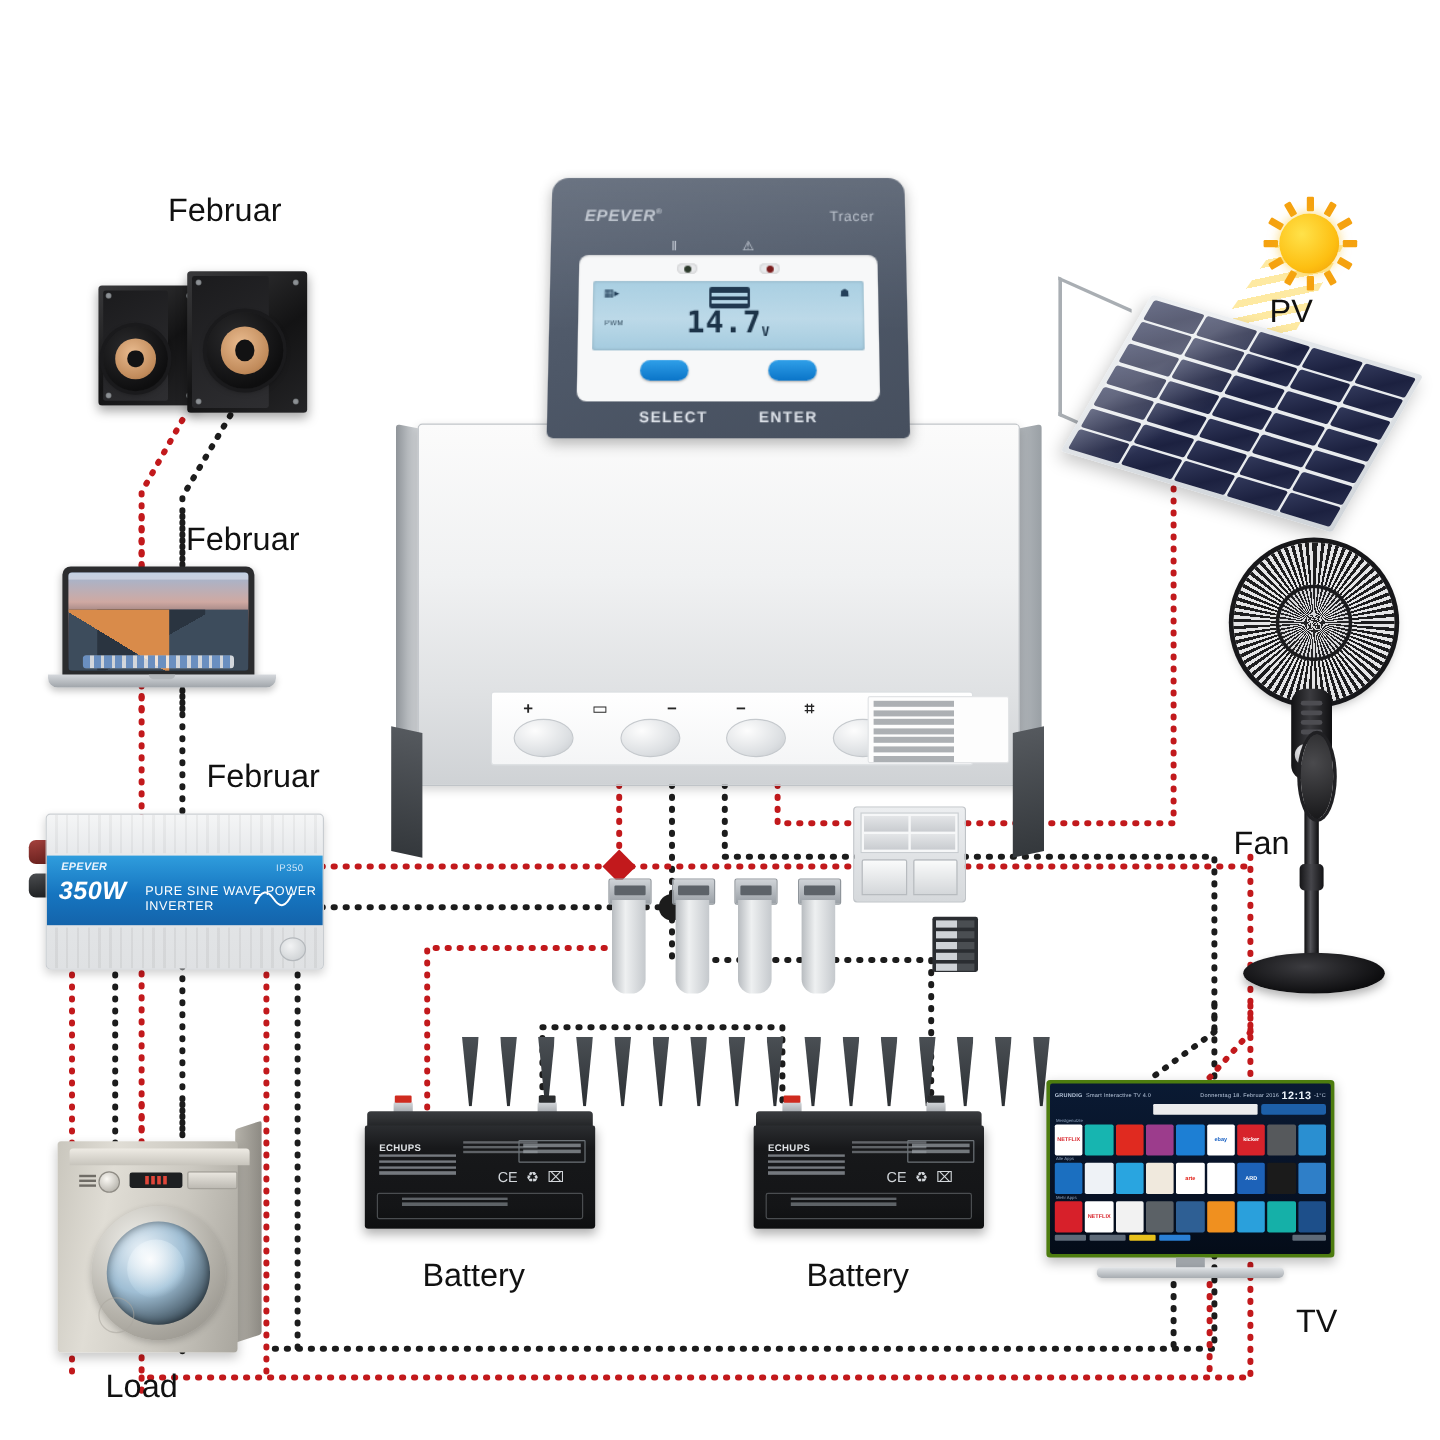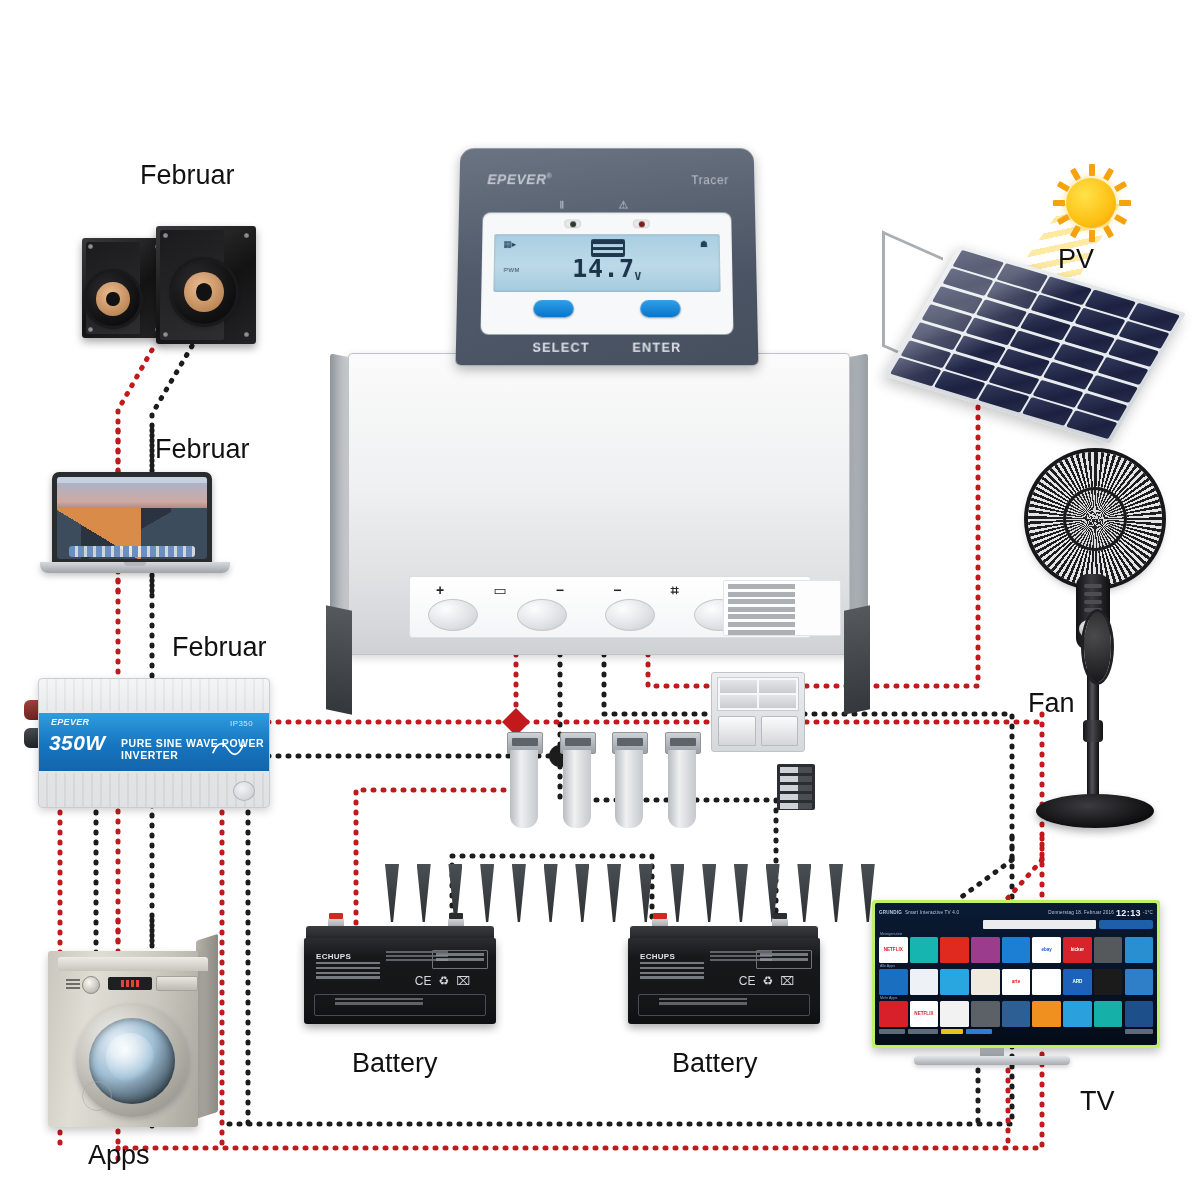--- a/index.html
+++ b/index.html
@@ -133,21 +133,21 @@
   
   #inverter{left:22px;top:672px;width:252px;height:140px;}
   .inv-body{position:absolute;left:16px;top:6px;width:230px;height:128px;border-radius:4px;
       background:linear-gradient(180deg,#f4f5f6 0%,#e6e8ea 28%,#e6e8ea 30%,#dfe1e3 100%);
       border:1px solid #c9cdd1;box-shadow:0 3px 8px rgba(0,0,0,.18);overflow:hidden;}
   .inv-blue{position:absolute;left:0;top:34px;width:100%;height:58px;
       background:linear-gradient(180deg,#2f9ddd,#1675c0 55%,#1464ab);}
   .inv-brand{position:absolute;left:12px;top:4px;color:#eaf4fd;font-size:9px;font-weight:bold;font-style:italic;letter-spacing:.3px;}
   .inv-model{position:absolute;right:16px;top:6px;color:#cfe6f8;font-size:8px;letter-spacing:.4px;}
   .inv-watt{position:absolute;left:10px;top:18px;color:#fff;font-size:21px;font-weight:bold;font-style:italic;letter-spacing:.4px;}
-  .inv-txt{position:absolute;left:82px;top:24px;color:#fff;font-size:10.5px;font-weight:bold;letter-spacing:.55px;}
+  .inv-txt{position:absolute;left:82px;top:24px;color:#fff;font-size:10.5px;font-weight:normal;letter-spacing:.55px;}
   .sine{position:absolute;right:24px;top:28px;width:34px;height:16px;}
   .inv-vents{position:absolute;left:0;top:0;width:100%;height:32px;
       background:repeating-linear-gradient(90deg,transparent 0 7px,rgba(0,0,0,.045) 7px 9px);}
   .inv-bottom-vents{position:absolute;left:0;bottom:0;width:100%;height:34px;
       background:repeating-linear-gradient(90deg,transparent 0 7px,rgba(0,0,0,.05) 7px 9px);}
   .term-red,.term-blk{position:absolute;left:2px;width:30px;height:20px;border-radius:6px 3px 3px 6px;}
   .term-red{top:28px;background:linear-gradient(180deg,#a2403c,#6d2320);}
   .term-blk{top:56px;background:linear-gradient(180deg,#4a4c4f,#202224);}
   .inv-socket{position:absolute;right:14px;bottom:6px;width:20px;height:18px;border-radius:50%;
       background:radial-gradient(circle at 40% 35%,#f2f3f4,#c6cacd);border:1px solid #b4b8bc;}
@@ -196,21 +196,21 @@
       background:radial-gradient(circle at 38% 34%,#f0f0f2,#9c9ca1);}
   .fan-pole{position:absolute;left:65px;top:192px;width:12px;height:160px;
       background:linear-gradient(90deg,#0e0e10,#55555a 42%,#0b0b0d);}
   .fan-pole-mid{position:absolute;left:61px;top:268px;width:20px;height:22px;border-radius:4px;
       background:linear-gradient(90deg,#151517,#46464b 48%,#131315);}
   .fan-base{position:absolute;left:14px;top:342px;width:118px;height:34px;border-radius:50%;
       background:radial-gradient(ellipse at 44% 34%,#3c3c40,#0d0d0f 72%);box-shadow:0 4px 8px rgba(0,0,0,.3);}
 
   
   #tv{left:872px;top:900px;width:240px;height:190px;}
-  .tv-frame{position:absolute;left:0;top:0;width:288px;height:148px;background:#bef264;border-radius:3px;padding:3px;
+  .tv-frame{position:absolute;left:0;top:0;width:240px;height:148px;background:#4d7c0f;border-radius:3px;padding:3px;
       box-sizing:border-box;box-shadow:0 4px 10px rgba(0,0,0,.25);}
   .tv-screen{width:100%;height:100%;background:linear-gradient(180deg,#0a1a33,#071226 60%,#040c18);
       border-radius:2px;position:relative;overflow:hidden;padding:4px;box-sizing:border-box;}
   .tv-top{display:flex;justify-content:space-between;align-items:center;height:11px;
       color:#b9c8dd;font-size:4.6px;letter-spacing:.2px;}
   .tv-clock{font-size:9px;color:#eef4fb;font-weight:bold;letter-spacing:.4px;}
   .tv-search{height:9px;margin:2px 0 3px;display:flex;gap:3px;align-items:center;}
   .tv-searchbar{flex:1;height:9px;background:rgba(255,255,255,.92);border-radius:1px;}
   .tv-btn{width:54px;height:9px;background:#1d5fa8;border-radius:2px;}
   .tv-rowlab{font-size:3.6px;color:#8fa4bf;margin:1px 0 1px 1px;}
@@ -759,20 +759,20 @@
       <div class="wm-door">
         <div class="wm-glass"></div>
       </div>
       <div class="wm-knob2"></div>
     </div>
   </div>
 
   <div class="lbl" id="lbl-speaker">Februar</div>
   <div class="lbl" id="lbl-computer">Februar</div>
   <div class="lbl" id="lbl-inverter">Februar</div>
-  <div class="lbl" id="lbl-load">Apps</div>
+  <div class="lbl" id="lbl-load">Load</div>
   <div class="lbl" id="lbl-battery1">Battery</div>
   <div class="lbl" id="lbl-battery2">Battery</div>
   <div class="lbl" id="lbl-tv">TV</div>
   <div class="lbl" id="lbl-fan">Fan</div>
   <div class="lbl" id="lbl-pv">PV</div>
 
 </div>
 
 </body></html>

